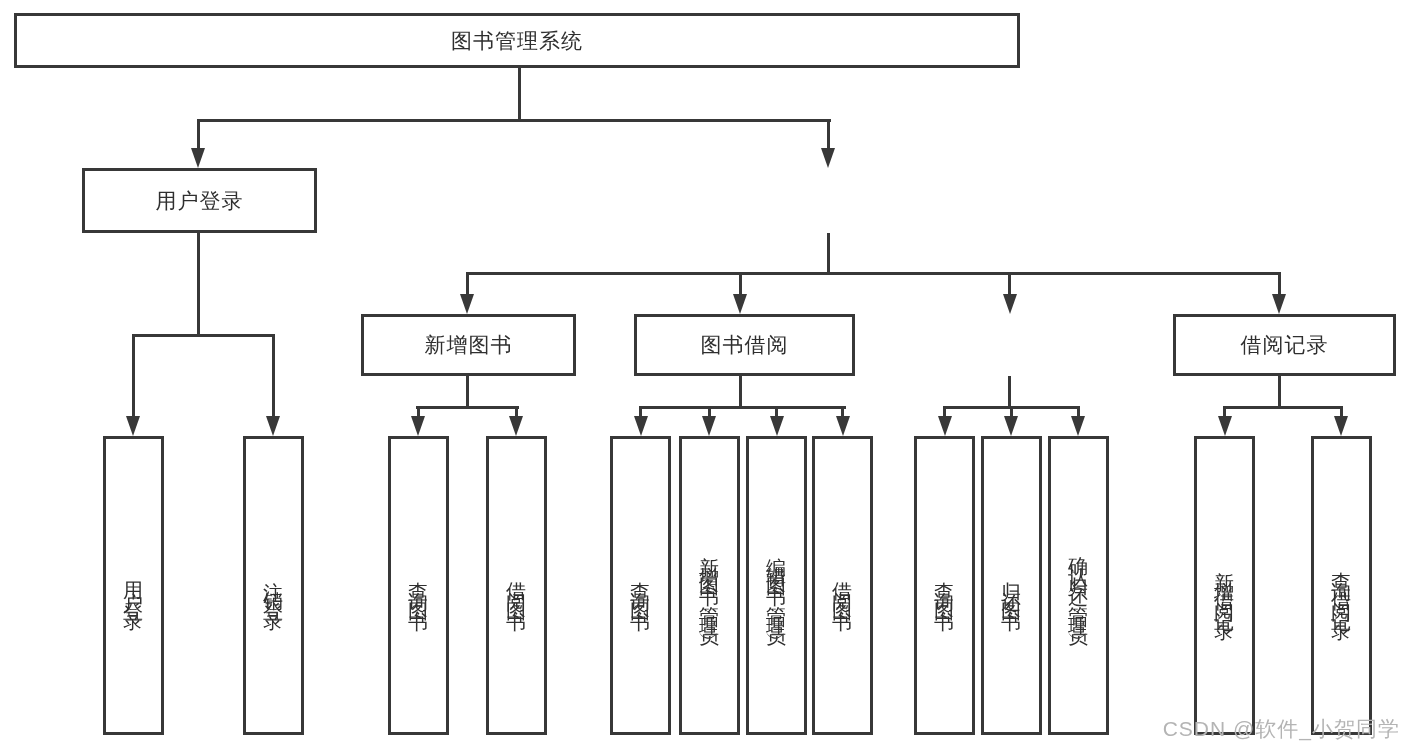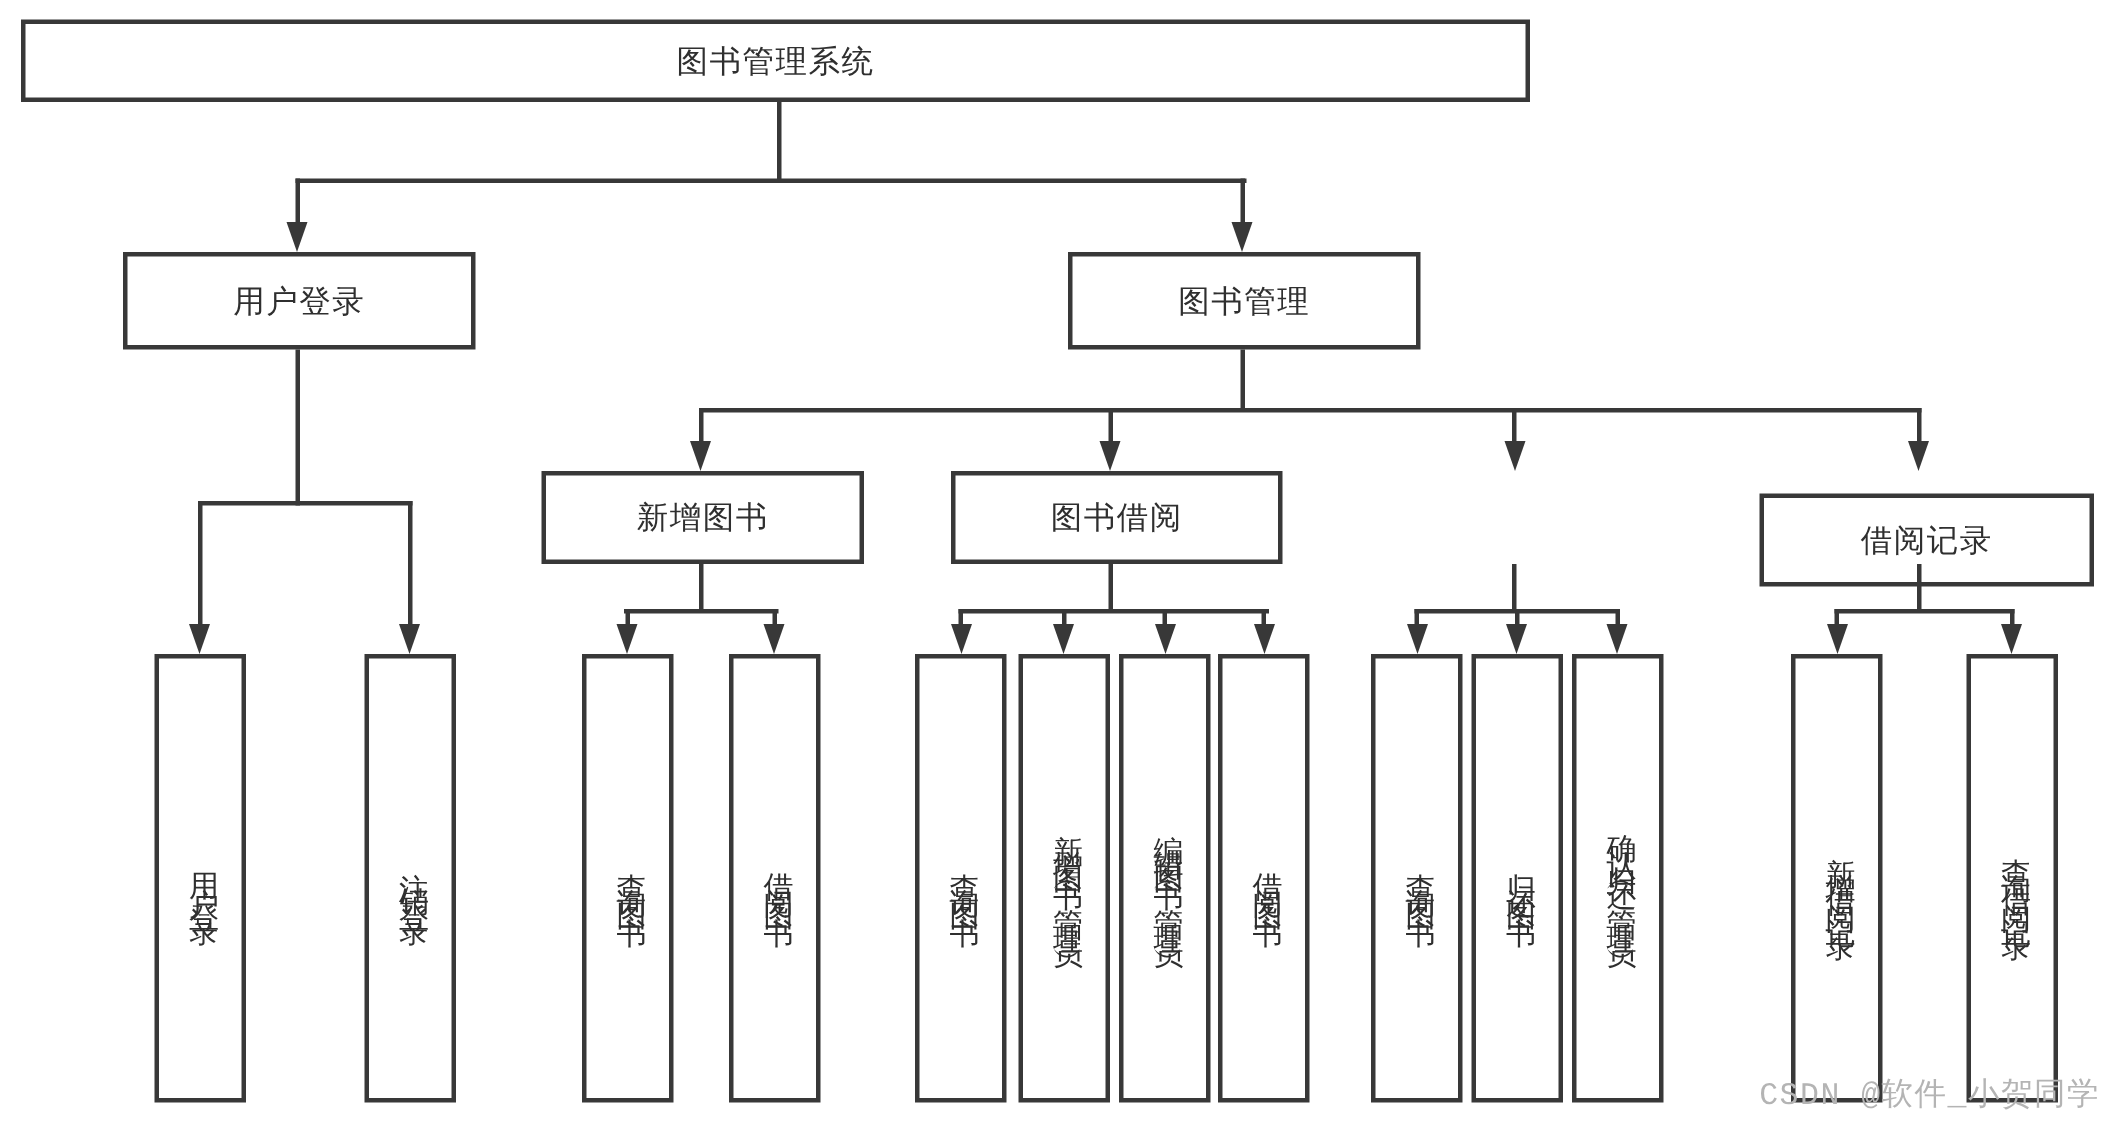--- a/index.html
+++ b/index.html
@@ -6,21 +6,21 @@
     --line:#383838;
     --text:#2f2f2f;
     --wm:#b4b4b4;
     --bg:#ffffff;
   }
   html,body{margin:0;padding:0;background:var(--bg);}
   #stage{
     position:relative;
     width:1405px;height:747px;
     background:var(--bg);
-    font-family:Liberation Mono, monospace;
+    font-family:Liberation Sans, sans-serif;
     overflow:hidden;
     border-radius:20px;
   }
   .box{
     position:absolute;
     box-sizing:border-box;
     background:#fff;
     border:3px solid var(--line);
     color:var(--text);
     display:flex;
@@ -63,21 +63,20 @@
   <div class="box h-label" style="left:14px;top:13px;width:1006px;height:55px">图书管理系统</div>
 
   <div class="vline" style="left:518px;top:68px;height:53px"></div>
   <div class="hline" style="left:197px;top:119px;width:634px"></div>
   <div class="vline" style="left:197px;top:119px;height:29px"></div>
   <div class="arrow" style="left:191px;top:148px"></div>
   <div class="vline" style="left:827px;top:119px;height:29px"></div>
   <div class="arrow" style="left:821px;top:148px"></div>
 
   <div class="box h-label" style="left:82px;top:168px;width:235px;height:65px">用户登录</div>
-  <div class="box h-label" style="left:712px;top:168px;width:235px;height:65px">图书管理</div>
 
   <div class="vline" style="left:197px;top:233px;height:104px"></div>
   <div class="hline" style="left:132px;top:334px;width:143px"></div>
   <div class="vline" style="left:132px;top:334px;height:82px"></div>
   <div class="arrow" style="left:126px;top:416px"></div>
   <div class="vline" style="left:272px;top:334px;height:82px"></div>
   <div class="arrow" style="left:266px;top:416px"></div>
 
   <div class="vline" style="left:827px;top:233px;height:41px"></div>
   <div class="hline" style="left:466px;top:272px;width:815px"></div>
@@ -85,21 +84,21 @@
   <div class="arrow" style="left:460px;top:294px"></div>
   <div class="vline" style="left:739px;top:272px;height:23px"></div>
   <div class="arrow" style="left:733px;top:294px"></div>
   <div class="vline" style="left:1008px;top:272px;height:23px"></div>
   <div class="arrow" style="left:1003px;top:294px"></div>
   <div class="vline" style="left:1278px;top:272px;height:23px"></div>
   <div class="arrow" style="left:1272px;top:294px"></div>
 
   <div class="box h-label" style="left:361px;top:314px;width:215px;height:62px">新增图书</div>
   <div class="box h-label" style="left:634px;top:314px;width:221px;height:62px">图书借阅</div>
-  <div class="box h-label" style="left:1173px;top:329px;width:223px;height:62px">借阅记录</div>
+  <div class="box h-label" style="left:1173px;top:314px;width:223px;height:62px">借阅记录</div>
 
   <div class="vline" style="left:466px;top:376px;height:32px"></div>
   <div class="hline" style="left:416px;top:406px;width:103px"></div>
   <div class="vline" style="left:417px;top:406px;height:12px"></div>
   <div class="arrow" style="left:411px;top:416px"></div>
   <div class="vline" style="left:515px;top:406px;height:12px"></div>
   <div class="arrow" style="left:509px;top:416px"></div>
 
   <div class="vline" style="left:739px;top:376px;height:32px"></div>
   <div class="hline" style="left:639px;top:406px;width:207px"></div>

